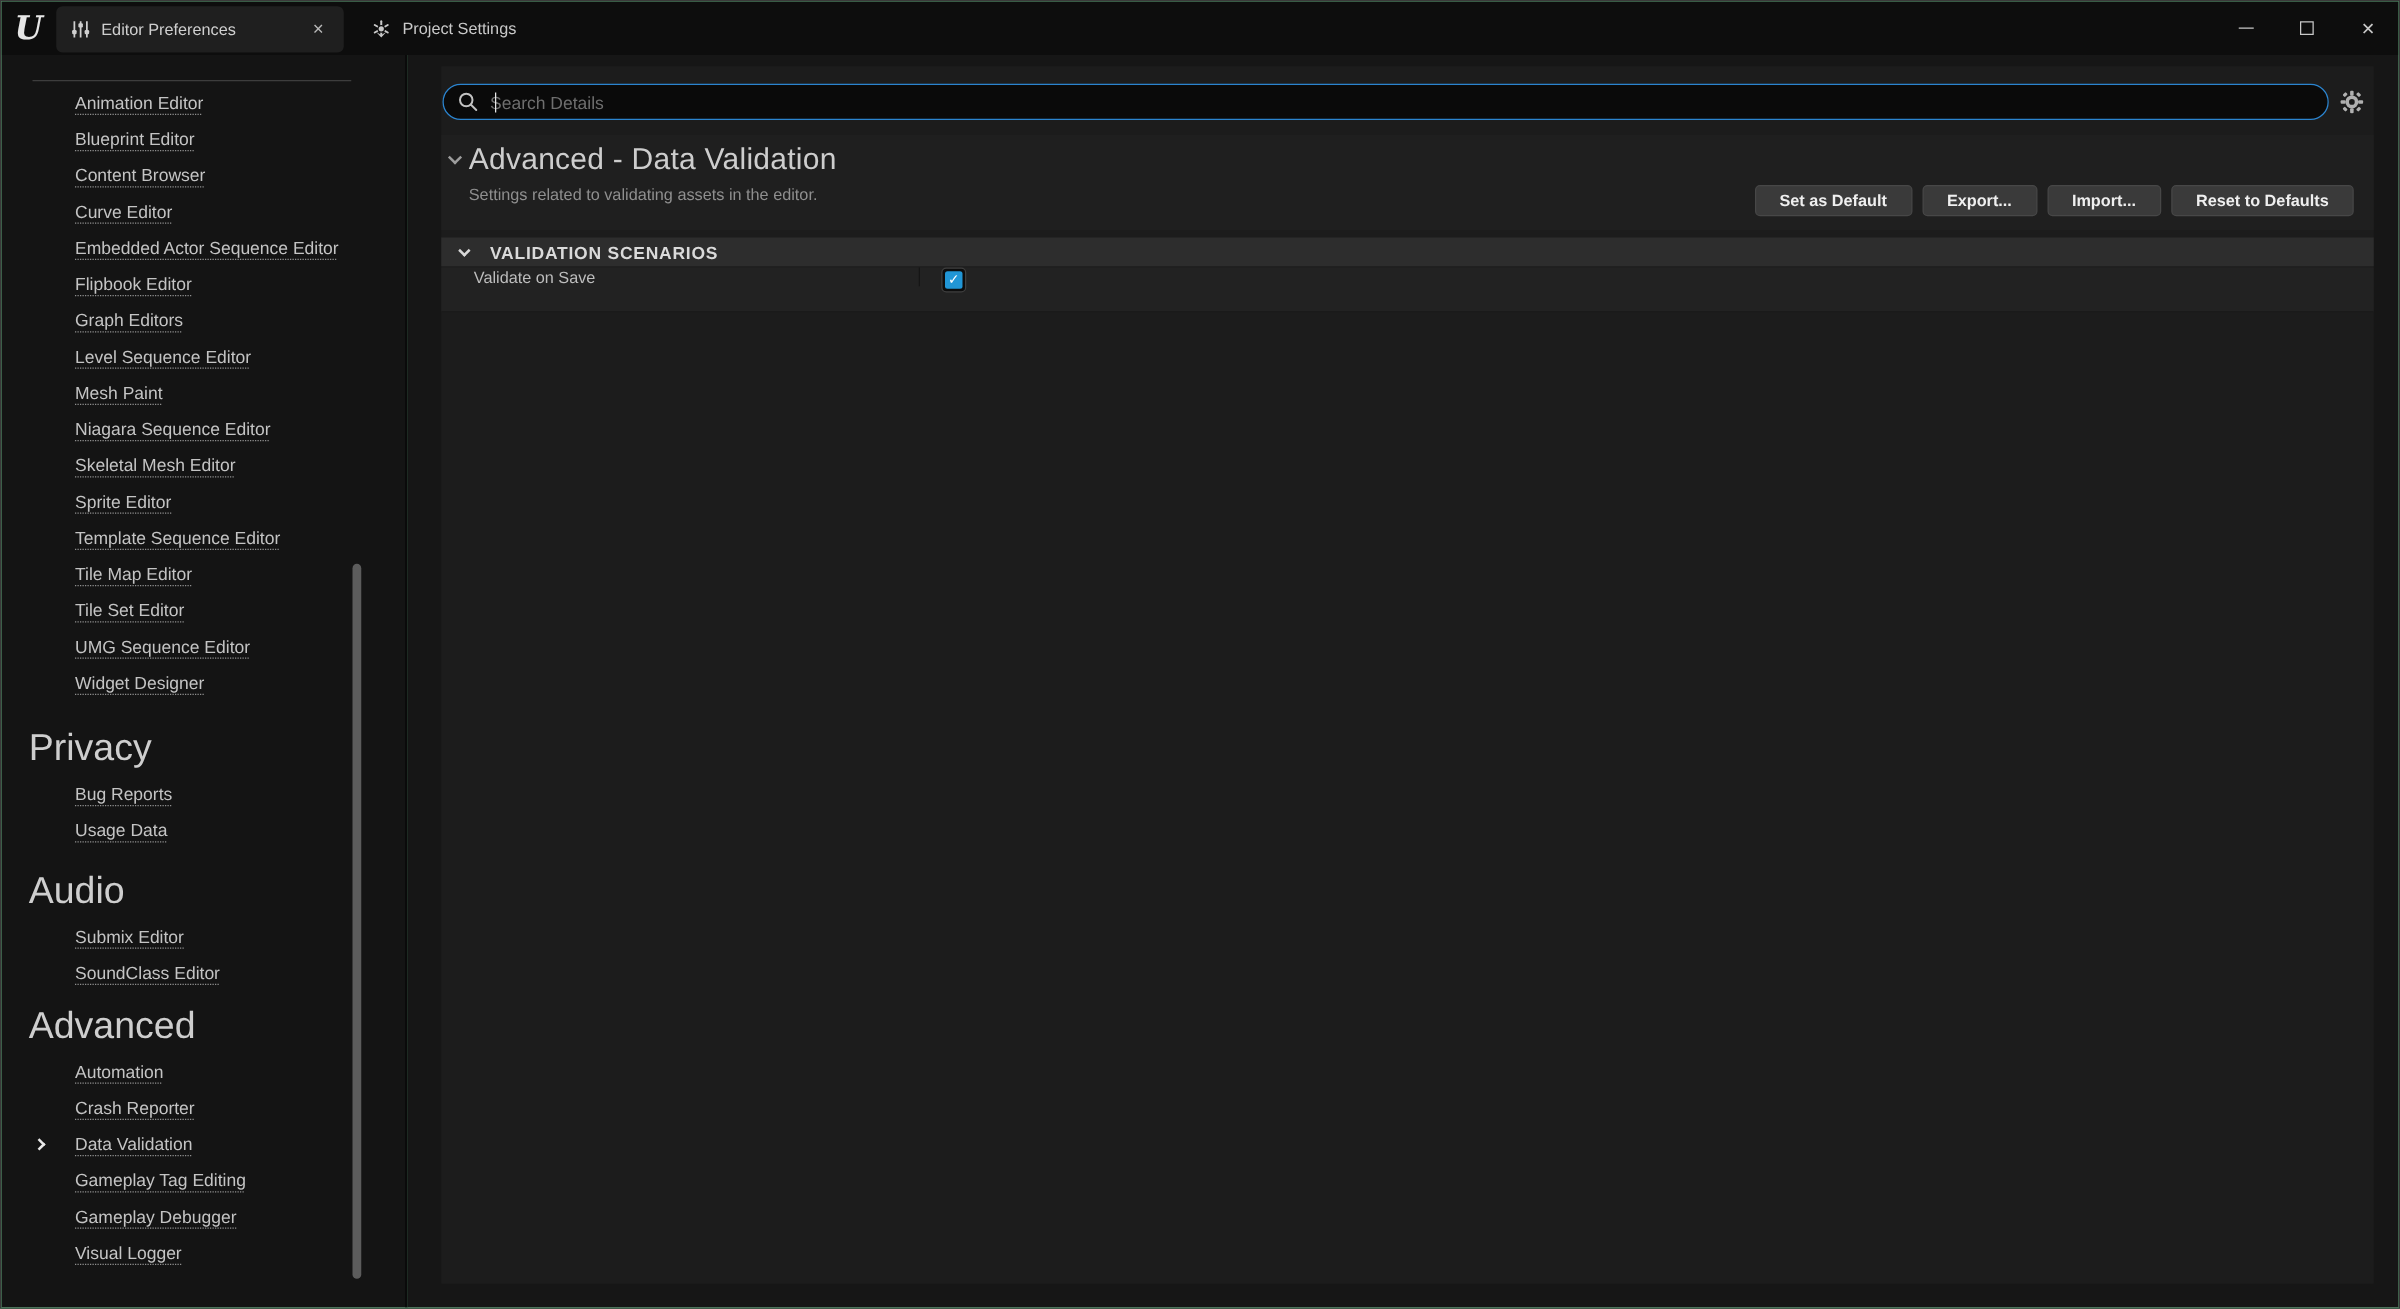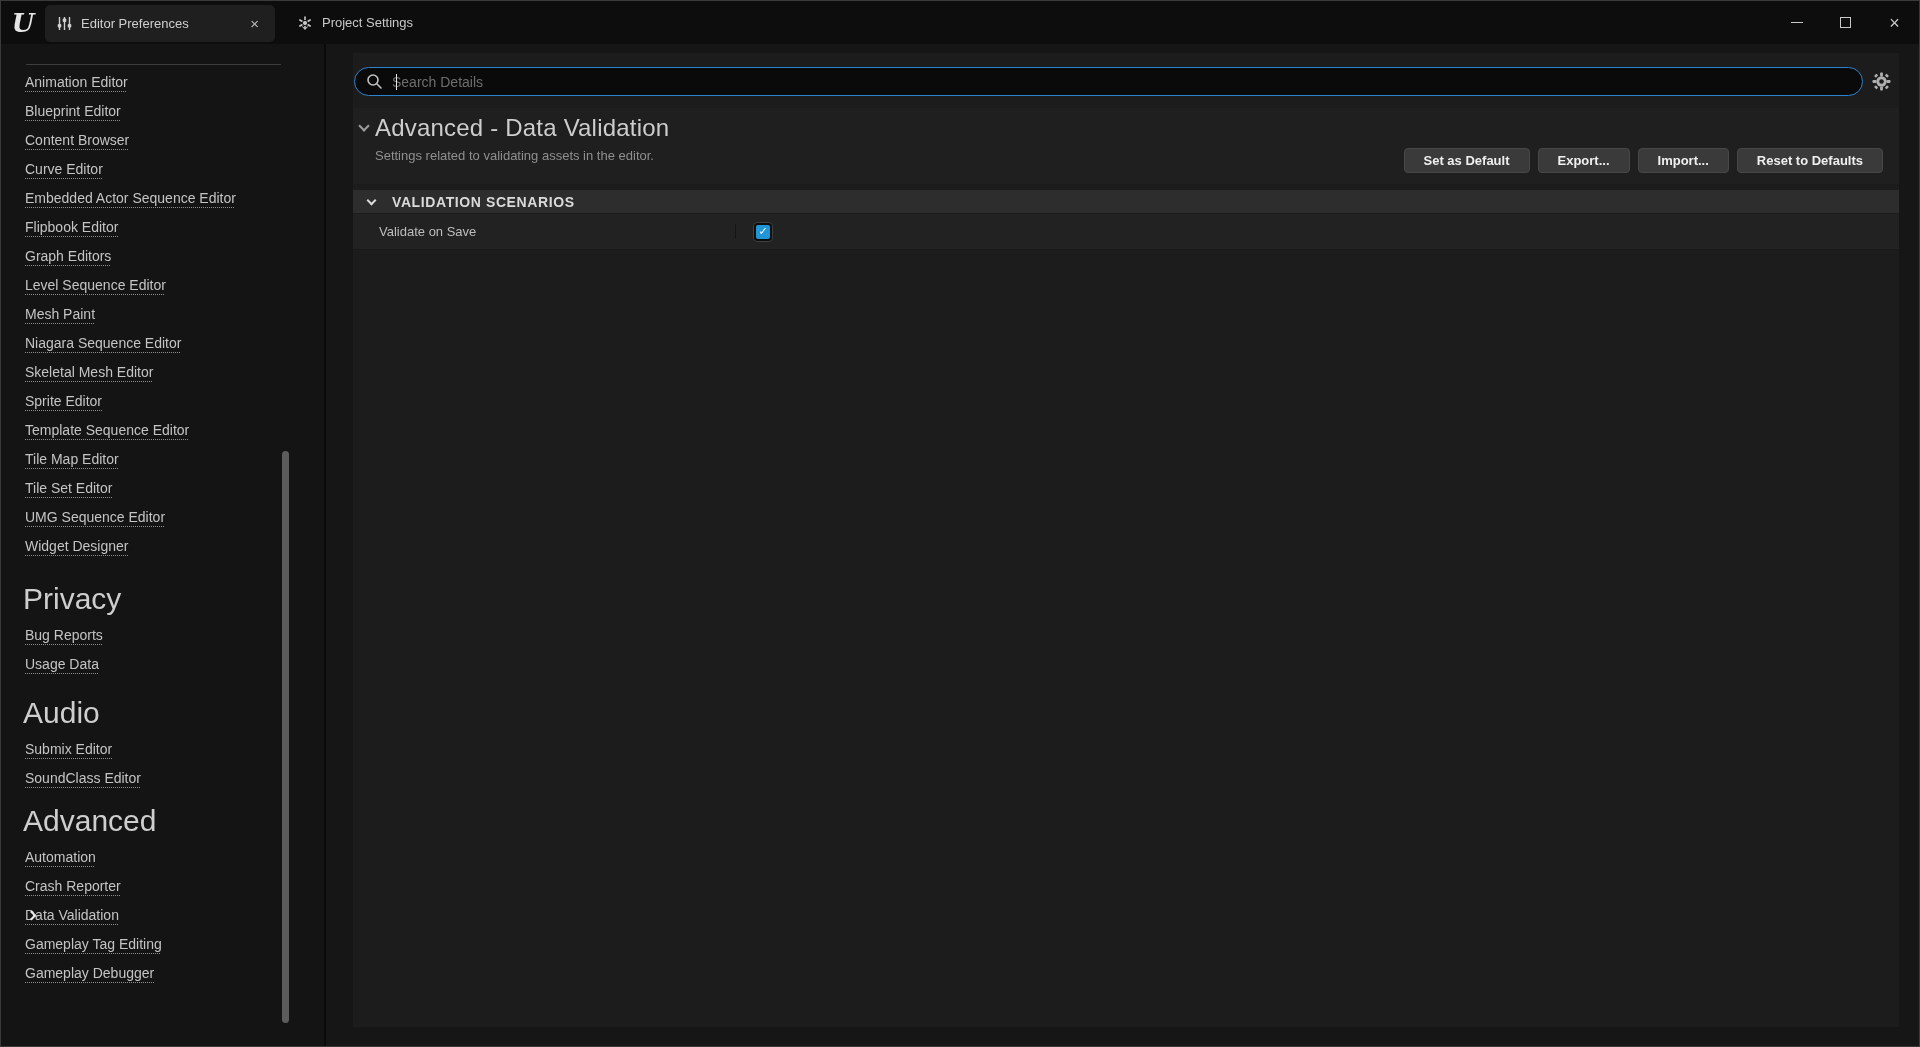--- a/index.html
+++ b/index.html
@@ -29,21 +29,21 @@
   .glyph-close{ font-size:18px; line-height:1; }
   .glyph-close::after{ content:"×"; }
 
   
   .app-body{ flex:1; display:flex; min-height:0; }
 
   
   .sidebar{ position:relative; width:325px; background:#141414; border-right:2px solid #0a0a0a;
             flex:0 0 auto; overflow:hidden; }
   .side-sep{ height:1px; background:#3d3d3d; margin:20px 43px 3px 25px; }
-  .side-link{ display:block; height:29px; line-height:29px; padding-left:24px; font-size:14px;
+  .side-link{ display:block; height:29px; line-height:29px; padding-left:59px; font-size:14px;
               color:#c4c4c4; white-space:nowrap; position:relative; cursor:pointer; }
   .side-link .lk{ text-decoration:underline dotted #8f8f8f 1px; text-underline-offset:4px; }
   .side-header{ height:44px; line-height:44px; padding-left:22px; font-size:30px; color:#cecece; }
   .hdr-privacy{ margin-top:16px; }
   .hdr-audio{ margin-top:12px; }
   .hdr-advanced{ margin-top:6px; }
   .sel-arrow{ position:absolute; left:27px; top:11px; width:7px; height:7px;
               border-right:2.5px solid #e8e8e8; border-bottom:2.5px solid #e8e8e8;
               transform:rotate(-45deg); }
   .scroll-thumb{ position:absolute; right:35px; top:407px; width:7px; height:572px;
@@ -78,21 +78,21 @@
            white-space:nowrap; cursor:pointer; }
 
   
   .group-bar{ margin-top:6px; height:23px; background:#2d2d2d; display:flex; align-items:center;
               padding-left:15px; gap:17px; }
   .chev-bold{ width:7px; height:7px; border-right:2.5px solid #d8d8d8; border-bottom:2.5px solid #d8d8d8;
               transform:rotate(45deg); margin-top:-3px; }
   .group-title{ font-size:14px; font-weight:bold; letter-spacing:.6px; color:#dadada; }
 
   
-  .prop-row{ margin-top:1px; height:36px; background:#222222; display:flex; align-items:center;
+  .prop-row{ margin-top:1px; height:36px; background:#222222; display:flex; align-items:flex-start;
              border-bottom:1px solid #191919; }
   .prop-label-cell{ width:383px; display:flex; align-items:center; padding-left:26px;
                     border-right:1px solid #151515; font-size:13px; color:#bdbdbd; }
   .prop-value-cell{ flex:1; display:flex; align-items:center; padding-left:17px; }
   .prop-reset-cell{ width:94px; border-left:1px solid #151515; }
 
   .checkbox{ width:20px; height:20px; background:#0d0d0d; border:1px solid #3f3f3f; border-radius:4px;
              display:flex; align-items:center; justify-content:center; cursor:pointer; }
   .checkbox .inner{ width:14px; height:14px; background:#2196d6; border-radius:2px;
                     display:flex; align-items:center; justify-content:center; }
@@ -182,20 +182,21 @@
 
       <div class="side-header hdr-advanced">Advanced</div>
       <div class="side-link"><span class="lk">Automation</span></div>
       <div class="side-link"><span class="lk">Crash Reporter</span></div>
       <div class="side-link">
         <span class="sel-arrow"></span>
         <span class="lk">Data Validation</span>
       </div>
       <div class="side-link"><span class="lk">Gameplay Tag Editing</span></div>
       <div class="side-link"><span class="lk">Gameplay Debugger</span></div>
+      <div class="side-link"><span class="lk">Visual Logger</span></div>
 
       <div class="scroll-thumb"></div>
     </div>
 
     <div class="main-outer">
       <div class="panel">
 
         <div class="search-row">
           <div class="search-pill">
             <svg width="17" height="17" viewBox="0 0 17 17">

